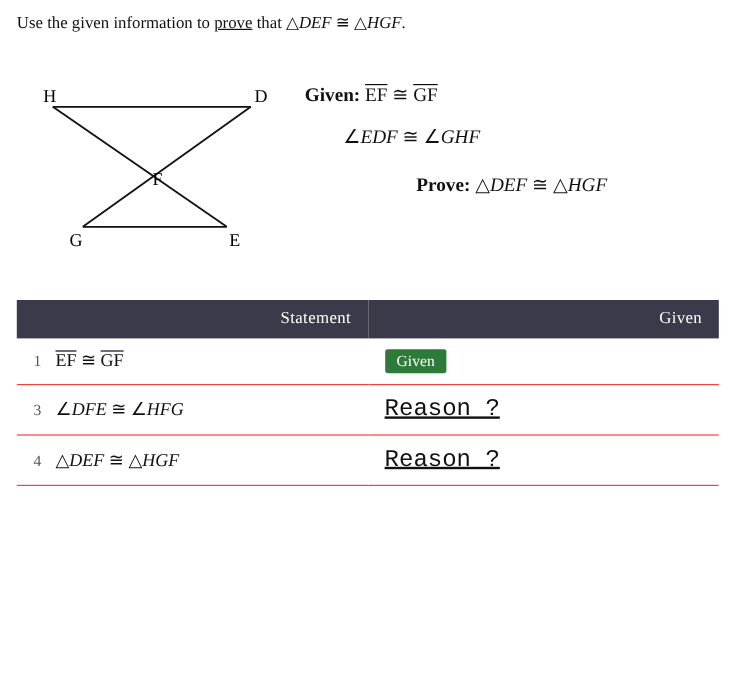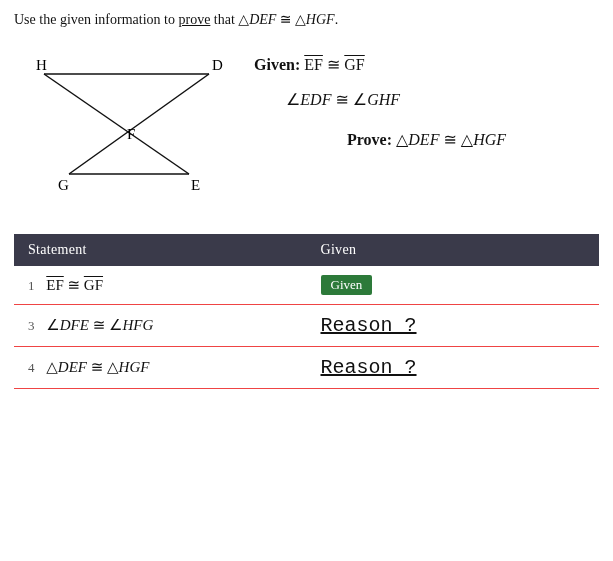--- a/index.html
+++ b/index.html
@@ -13,21 +13,21 @@
       overflow: hidden;
     }
     .page {
       width: 613px;
       min-height: 561px;
       padding: 10px 14px 10px 14px;
       position: relative;
     }
     .intro-text {
       font-size: 14px;
-      margin-bottom: 12px;
+      margin-bottom: 27px;
       line-height: 1.4;
     }
     .intro-text u { text-decoration: underline; }
     .main-area {
       display: flex;
       flex-direction: row;
       align-items: flex-start;
       margin-bottom: 18px;
     }
     .diagram-area {
@@ -67,21 +67,21 @@
     .proof-table {
       width: 100%;
       border-collapse: collapse;
     }
     .proof-table thead tr {
       background-color: #3a3a4a;
       color: #fff;
     }
     .proof-table thead th {
       padding: 8px 14px;
-      text-align: left;
+      text-align: right;
       font-weight: normal;
       font-size: 14px;
       letter-spacing: 0.3px;
     }
     .proof-table thead th:first-child {
       width: 50%;
     }
     .proof-table tbody tr {
       border-bottom: 1px solid #ef4444;
     }

